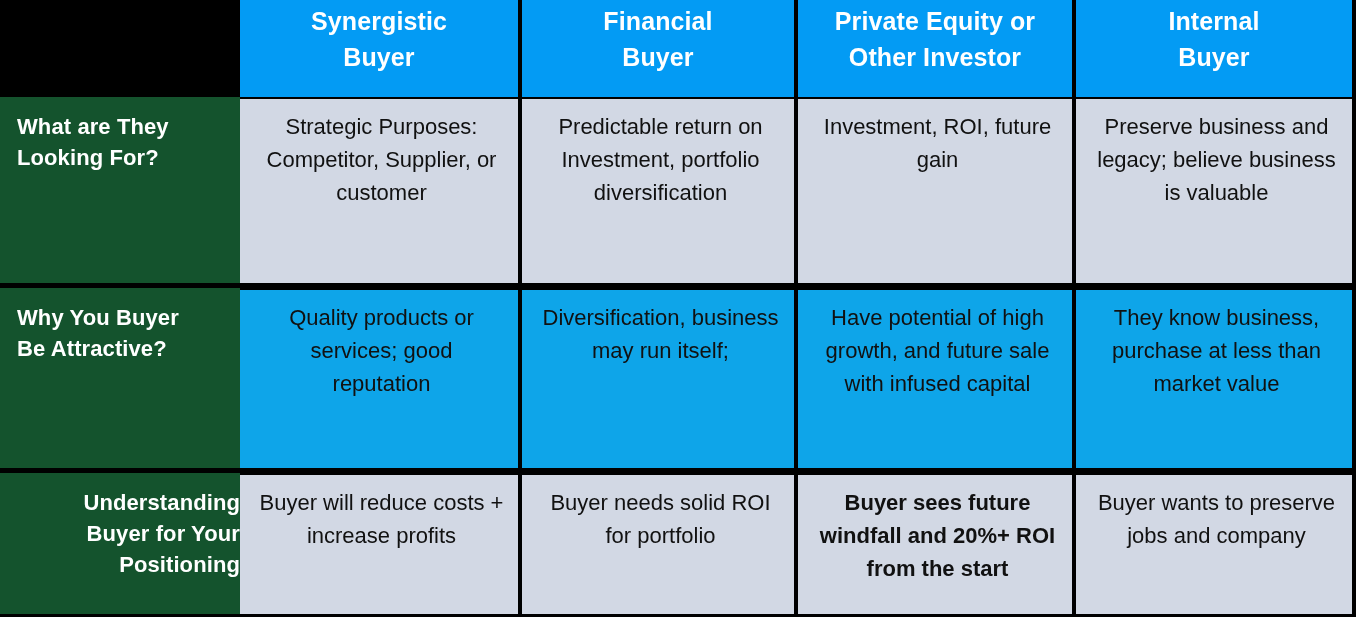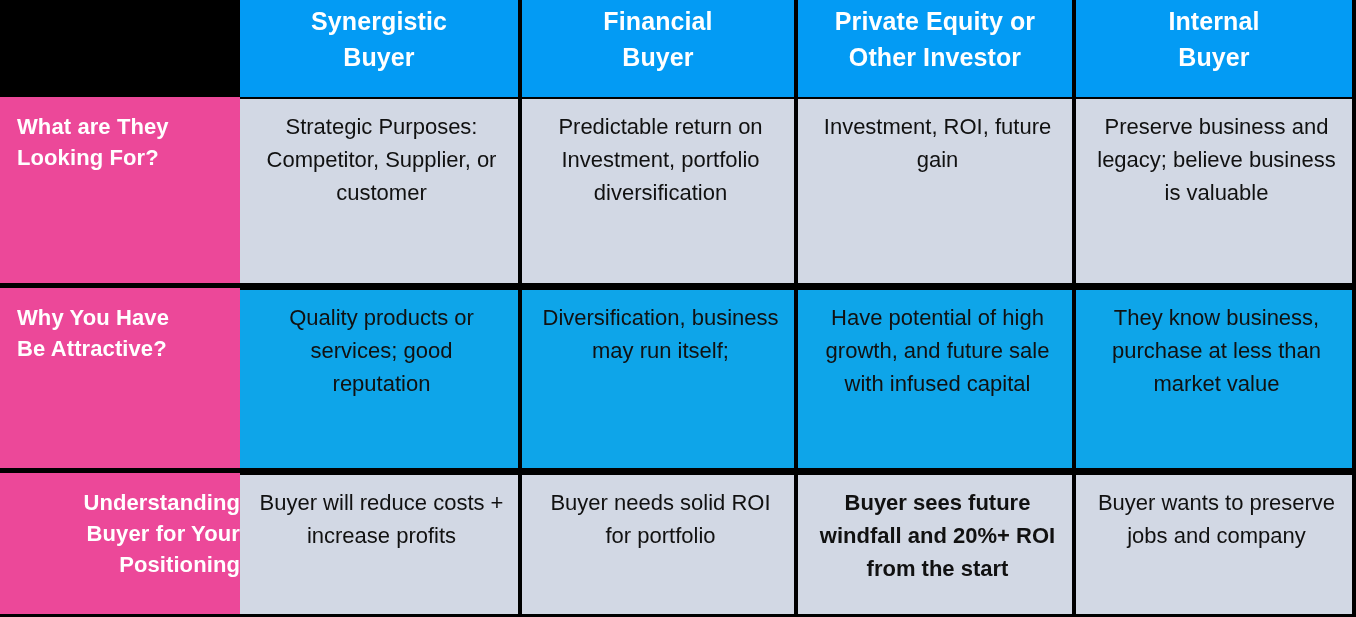--- a/index.html
+++ b/index.html
@@ -45,21 +45,21 @@
     justify-content: center;
     text-align: center;
     padding: 4px 10px;
   }
   .header-cell .hl {
     display: block;
   }
 
   
   .rowlabel-cell {
-    background: #ec4899;
+    background: #14532d;
     color: #ffffff;
     font-weight: bold;
     font-size: 22px;
     line-height: 1.42;
     letter-spacing: 0.1px;
     padding: 14px 0 0 17px;
     text-align: left;
   }
 
   
@@ -134,21 +134,21 @@
 
   <div class="cell data-cell band-dark" style="left:240px; top:99px; width:278px; height:184px;">Strategic Purposes: Competitor, Supplier, or customer</div>
 
   <div class="cell data-cell band-dark" style="left:522px; top:99px; width:272px; height:184px;">Predictable return on Investment, portfolio diversification</div>
 
   <div class="cell data-cell band-dark" style="left:798px; top:99px; width:274px; height:184px;">Investment, ROI, future gain</div>
 
   <div class="cell data-cell band-dark" style="left:1076px; top:99px; width:276px; height:184px;">Preserve business and legacy; believe business is valuable</div>
 
   <div class="cell rowlabel-cell" style="left:0px; top:288px; width:240px; height:180px;">
-    <div>Why You Have</div>
+    <div>Why You Buyer</div>
     <div>Be Attractive?</div>
   </div>
 
   <div class="cell data-cell band-light" style="left:240px; top:290px; width:278px; height:178px;">Quality products or services; good reputation</div>
 
   <div class="cell data-cell band-light" style="left:522px; top:290px; width:272px; height:178px;">Diversification, business may run itself;</div>
 
   <div class="cell data-cell band-light" style="left:798px; top:290px; width:274px; height:178px;">Have potential of high growth, and future sale with infused capital</div>
 
   <div class="cell data-cell band-light" style="left:1076px; top:290px; width:276px; height:178px;">They know business, purchase at less than market value</div>

